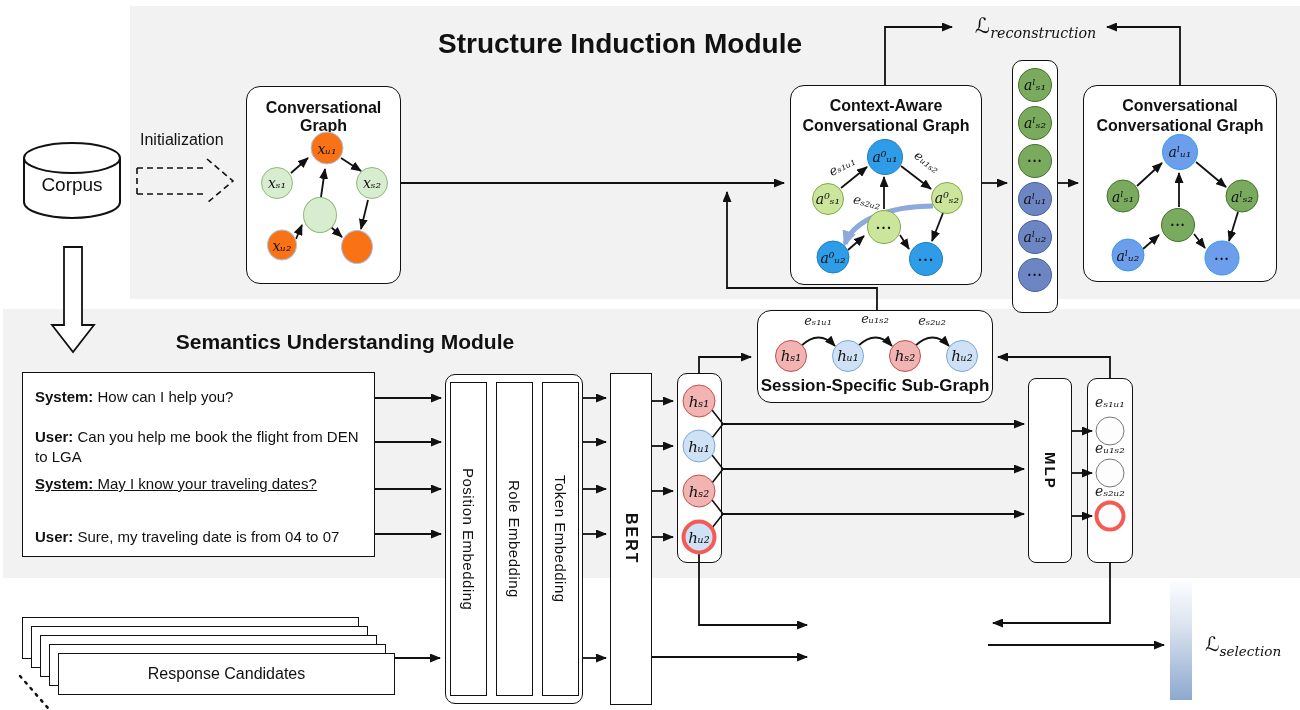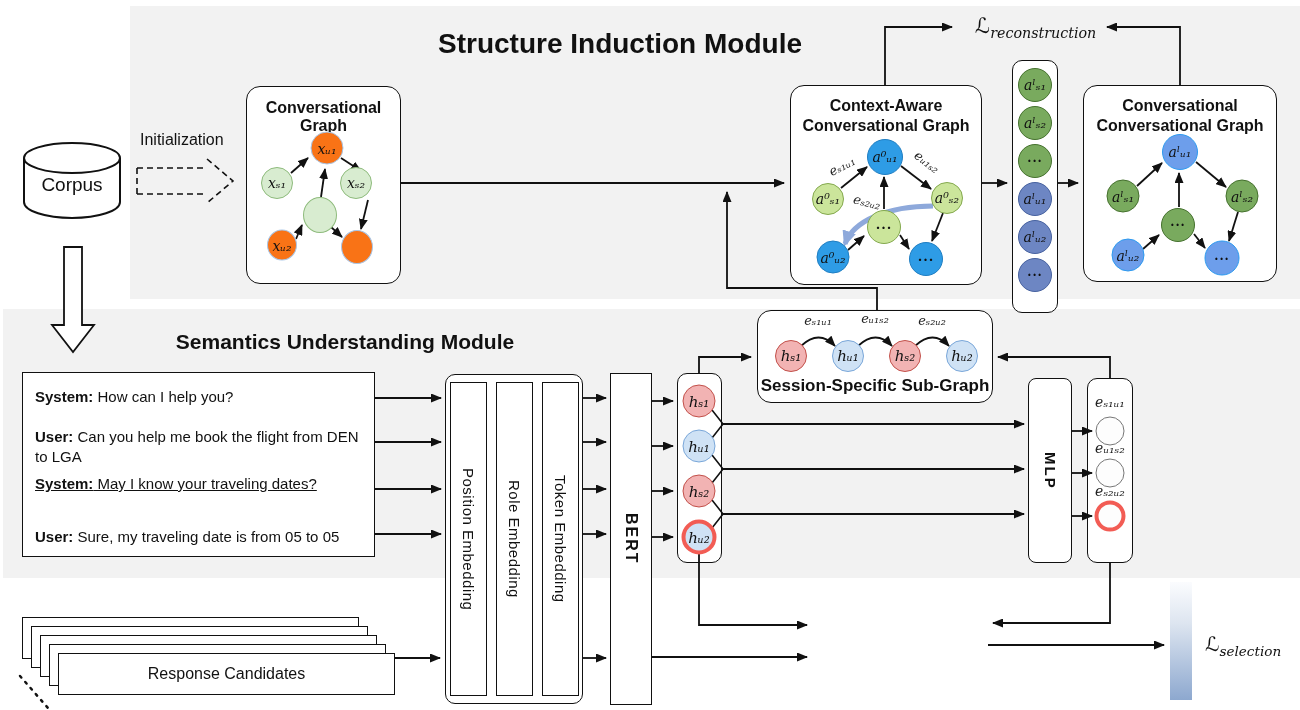--- a/index.html
+++ b/index.html
@@ -83,21 +83,21 @@
   </div>
 
   <div class="box" style="left:22px;top:372px;width:353px;height:185px;">
     <div class="turn" style="top:54px;">
       <b>User:</b><span> Can you help me book the flight from DEN to LGA</span></div>
     <div class="turn" style="top:14px;">
       <b>System:</b><span> How can I help you?</span></div>
     <div class="turn" style="top:101px;text-decoration:underline;">
       <b>System:</b><span> May I know your traveling dates?</span></div>
     <div class="turn" style="top:154px;">
-      <b>User:</b><span> Sure, my traveling date is from 05 to 05</span></div>
+      <b>User:</b><span> Sure, my traveling date is from 04 to 07</span></div>
   </div>
 
   <div class="box rounded-sm" style="left:445px;top:374px;width:138px;height:330px;"></div>
   <div class="vbox" style="left:450px;top:382px;width:37px;height:314px;z-index:3;">
     <span class="vtext">Position Embedding</span>
     </div>
   <div class="vbox" style="left:496px;top:382px;width:37px;height:314px;z-index:3;">
     <span class="vtext">Role Embedding</span>
     </div>
   <div class="vbox" style="left:542px;top:382px;width:37px;height:314px;z-index:3;">
@@ -246,21 +246,21 @@
     <path d="M652 657 H807" stroke="#111" stroke-width="1.8" fill="none" marker-end="url(#ah)"></path>
 
     <path d="M395 658 H440" stroke="#111" stroke-width="1.8" fill="none" marker-end="url(#ah)"></path>
     <path d="M20 676 L48 708" stroke="#111" stroke-width="2.5" fill="none" stroke-dasharray="2 6" stroke-linecap="round"></path>
 
     <path d="M988 645 H1164" stroke="#111" stroke-width="1.8" fill="none" marker-end="url(#ah)"></path>
   </svg>
 
   <div class="node n-yellow" style="left:327px;top:148px;width:33px;height:33px;font-size:14px;">xᵤ₁</div>
   <div class="node n-lgreen" style="left:277px;top:183px;width:32px;height:32px;font-size:14px;">xₛ₁</div>
-  <div class="node n-lgreen" style="left:356px;top:183px;width:32px;height:32px;font-size:14px;">xₛ₂</div>
+  <div class="node n-lgreen" style="left:372px;top:183px;width:32px;height:32px;font-size:14px;">xₛ₂</div>
   <div class="node n-lgreen" style="left:320px;top:215px;width:34px;height:36px;"></div>
   <div class="node n-yellow" style="left:282px;top:245px;width:30px;height:31px;font-size:14px;">xᵤ₂</div>
   <div class="node n-yellow" style="left:357px;top:247px;width:32px;height:34px;"></div>
 
   <div class="node n-ctxblue" style="left:885px;top:157px;width:36px;height:36px;font-size:14px;">a⁰ᵤ₁</div>
   <div class="node n-ctxgreen" style="left:828px;top:199px;width:32px;height:32px;font-size:14px;">a⁰ₛ₁</div>
   <div class="node n-ctxgreen" style="left:947px;top:198px;width:32px;height:32px;font-size:14px;">a⁰ₛ₂</div>
   <div class="node n-ctxgreen dots-node" style="left:884px;top:227px;width:34px;height:34px;font-size:13px;">···</div>
   <div class="node n-ctxblue" style="left:833px;top:257px;width:33px;height:33px;font-size:14px;">a⁰ᵤ₂</div>
   <div class="node n-ctxblue dots-node" style="left:926px;top:259px;width:34px;height:34px;font-size:13px;">···</div>

